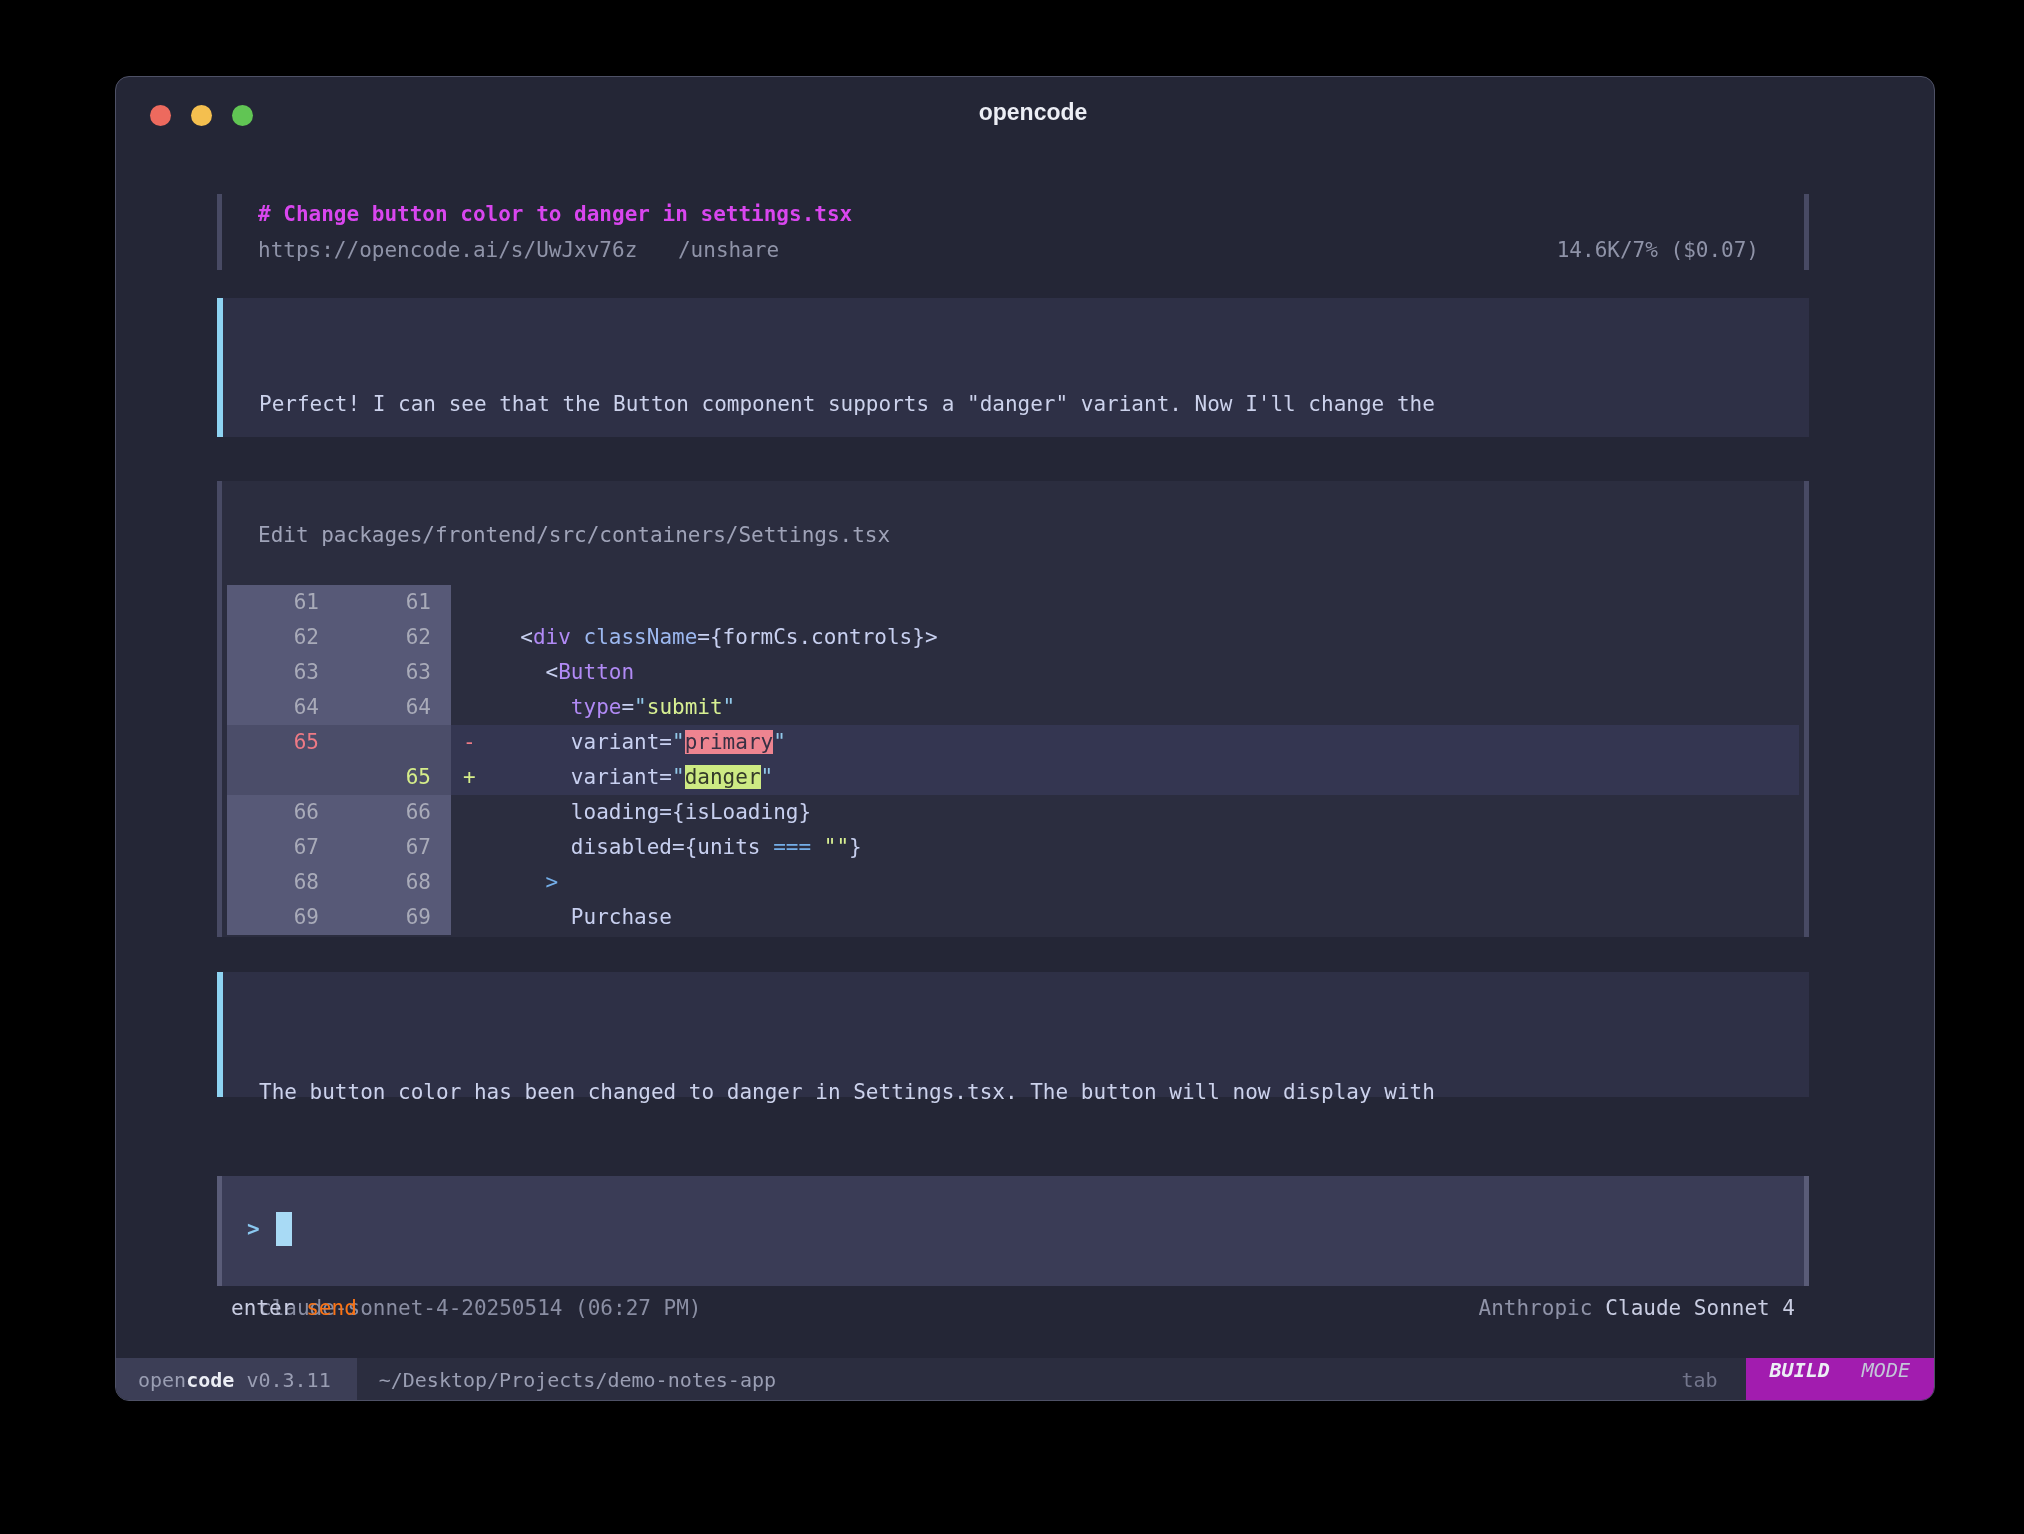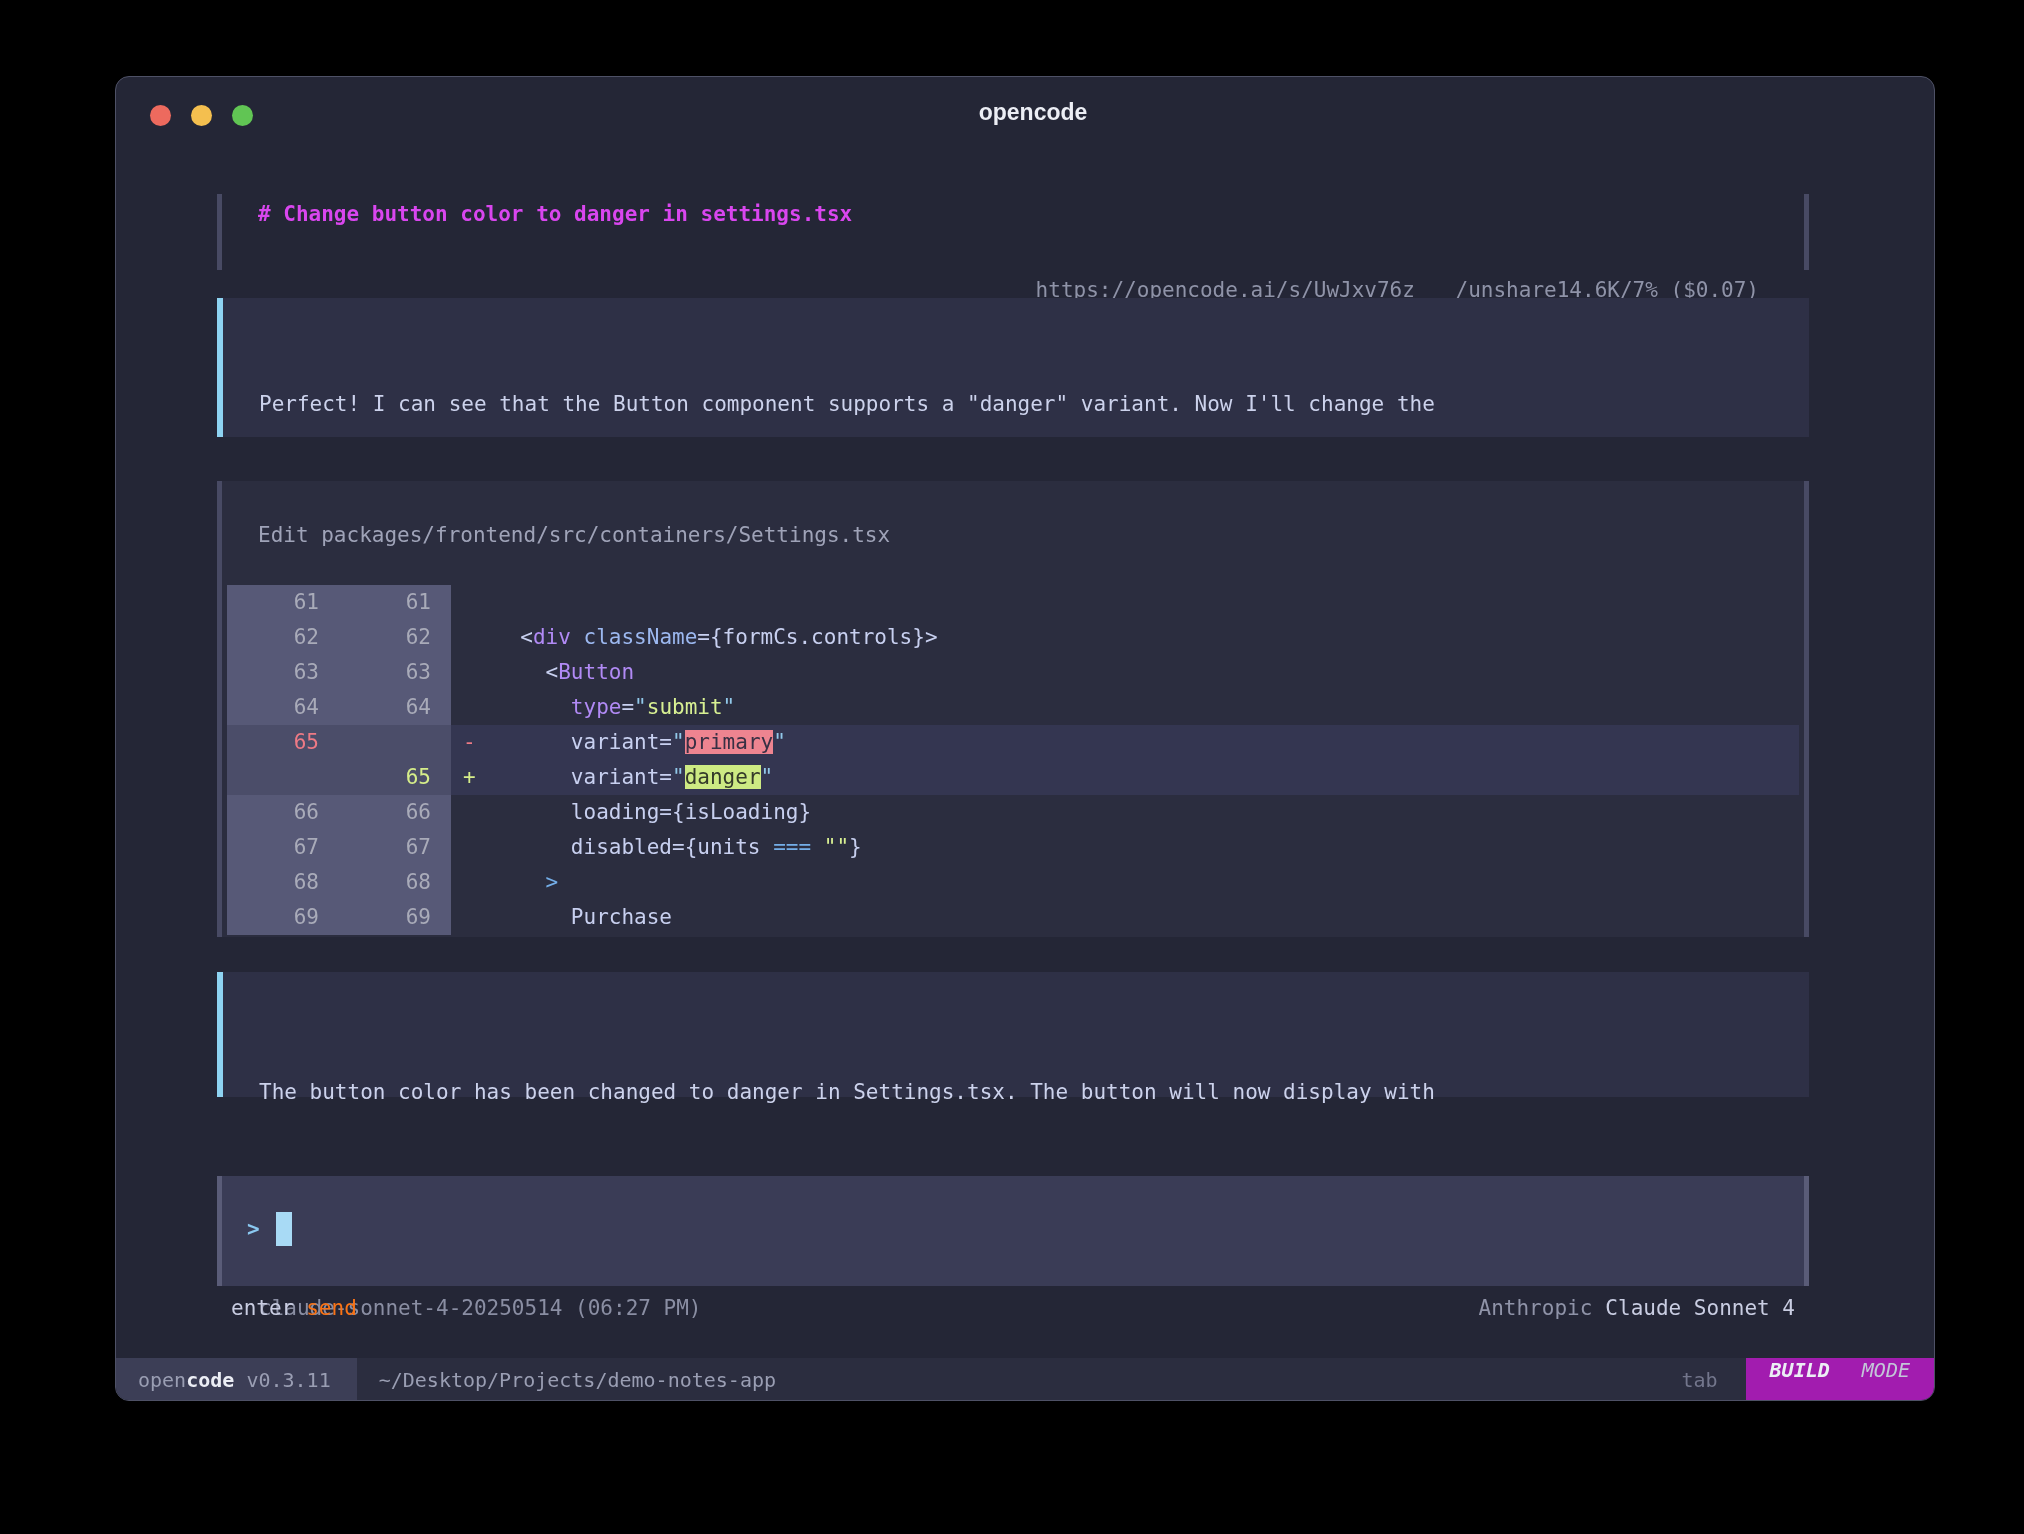--- a/index.html
+++ b/index.html
@@ -26,21 +26,21 @@
   }
   
   .col{position:absolute;left:101px;width:1592px;box-sizing:border-box;}
   
   .hdr{
     top:117px;height:76px;
     border-left:5px solid #484a64;border-right:5px solid #484a64;
     padding:2px 45px 0 36px;
   }
   .hdr-title{font-size:21px;font-weight:bold;color:#d946ef;line-height:36px;white-space:pre;}
-  .hdr-row2{display:flex;justify-content:flex-end;line-height:36px;font-size:21px;margin-top:40px;}
+  .hdr-row2{display:flex;justify-content:space-between;line-height:36px;font-size:21px;}
   .hdr-url{color:#8f93a8;}
   .hdr-unshare{color:#8f93a8;margin-left:28px;}
   .hdr-tokens{color:#8f93a8;}
   
   .msg{
     background:#2e3046;border-left:6px solid #8ed3f2;
     padding:16px 0 12px 36px;font-size:21px;line-height:36px;color:#ccd2ec;white-space:pre;
   }
   .msg1{top:221px;height:139px;}
   .msg2{top:895px;height:125px;padding-top:30px;}

